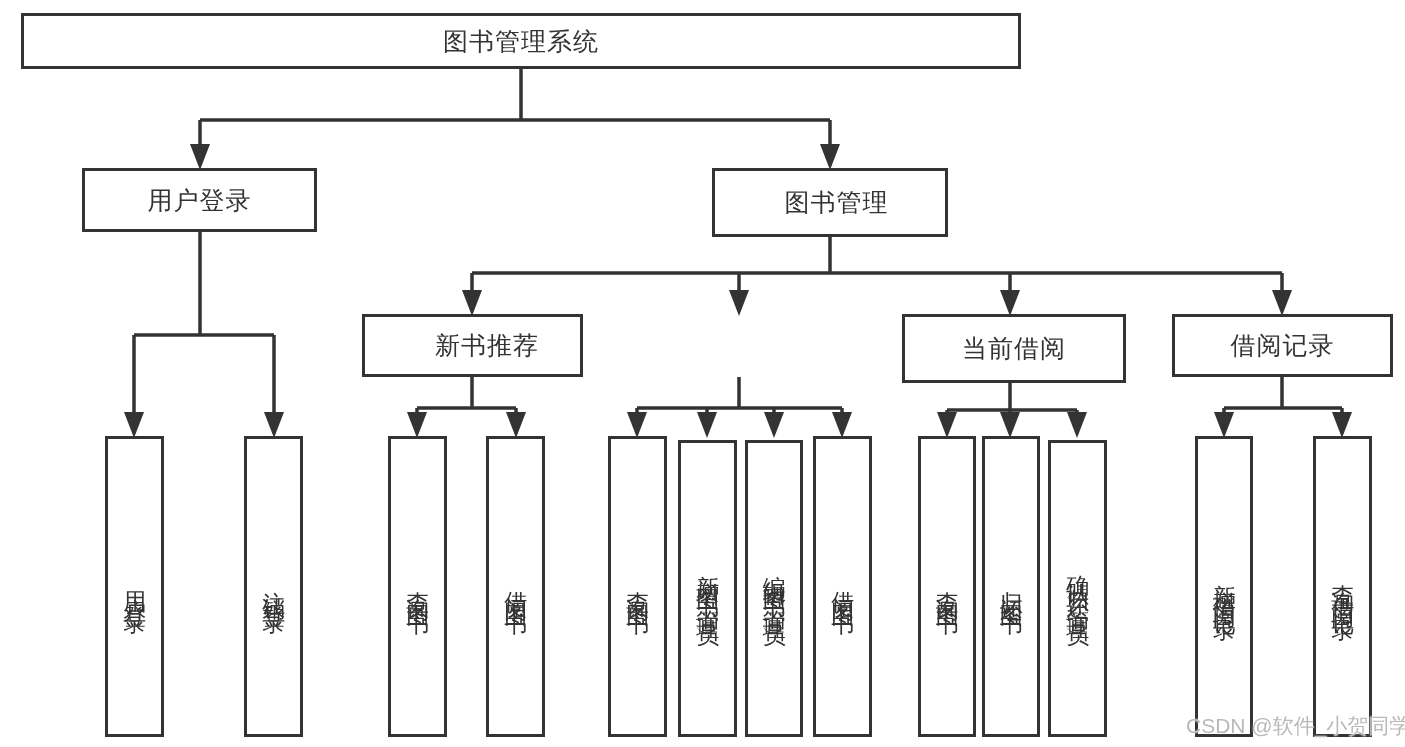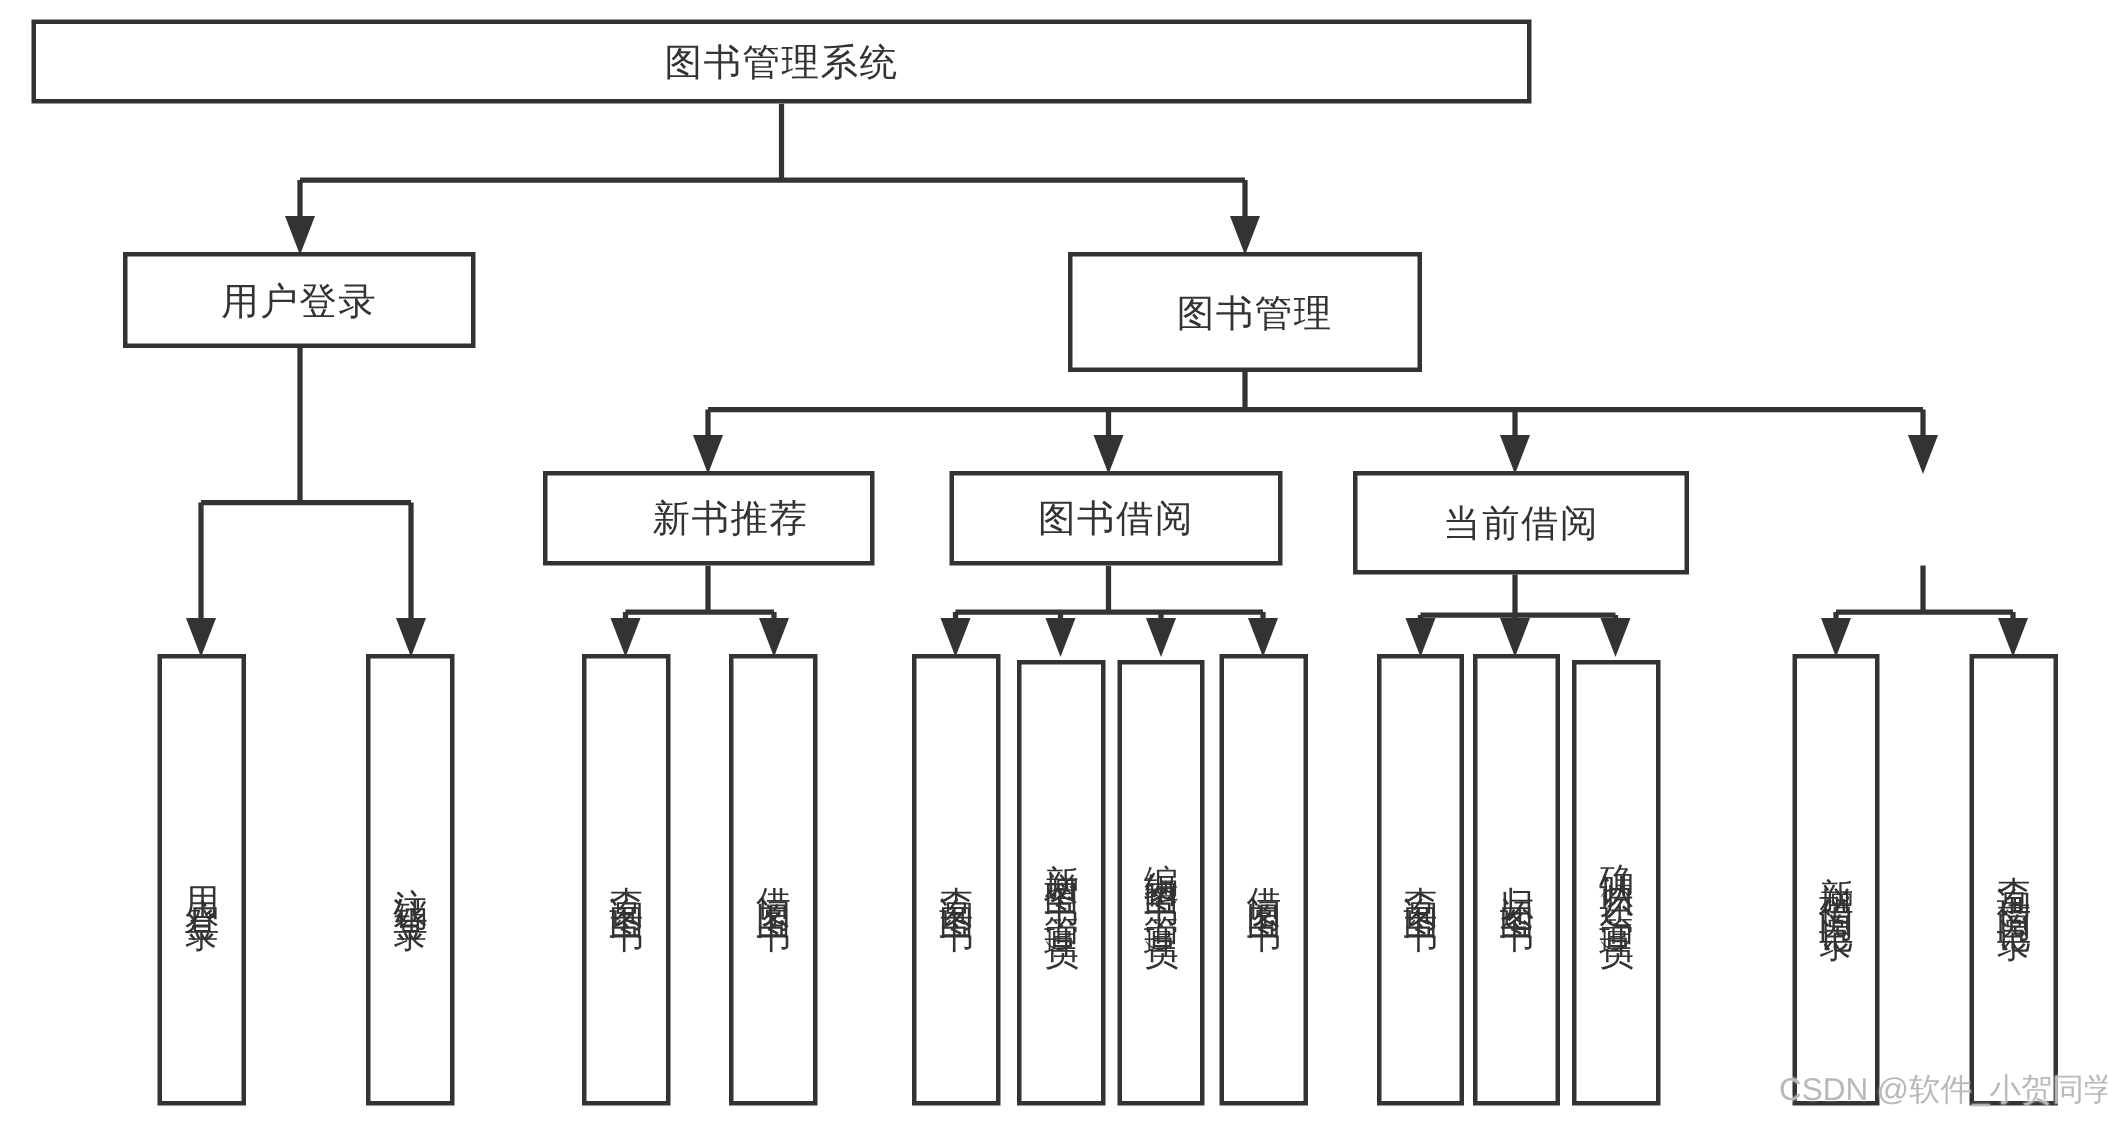--- a/index.html
+++ b/index.html
@@ -80,32 +80,32 @@
     <polygon points="1332,412 1352,412 1342,438" fill="#333333"></polygon>
   </svg>
 
   <div class="node hbox" style="left:21px; top:13px; width:1000px; height:56px;">
     <span>图书管理系统</span>
   </div>
 
   <div class="node hbox" style="left:82px; top:168px; width:235px; height:64px;">
     <span>用户登录</span>
   </div>
-  <div class="node hbox" style="left:712px; top:168px; width:236px; height:80px;padding-left:13px;">
+  <div class="node hbox" style="left:712px; top:168px; width:236px; height:69px;padding-left:13px;">
     <span>图书管理</span>
   </div>
 
   <div class="node hbox" style="left:362px; top:314px; width:221px; height:63px;padding-left:29px;">
     <span>新书推荐</span>
   </div>
-  <div class="node hbox" style="left:633px; top:314px; width:222px; height:63px;">
-    <span>图书借阅</span>
-  </div>
   <div class="node hbox" style="left:902px; top:314px; width:224px; height:69px;">
     <span>当前借阅</span>
+  </div>
+  <div class="node hbox" style="left:1172px; top:314px; width:221px; height:63px;">
+    <span>借阅记录</span>
   </div>
 
   <div class="node vbox" style="left:105px; top:436px; width:59px; height:301px;">
     <span class="vtext">用户登录</span>
   </div>
   <div class="node vbox" style="left:244px; top:436px; width:59px; height:301px;">
     <span class="vtext">注销登录</span>
   </div>
 
   <div class="node vbox" style="left:388px; top:436px; width:59px; height:301px;">

